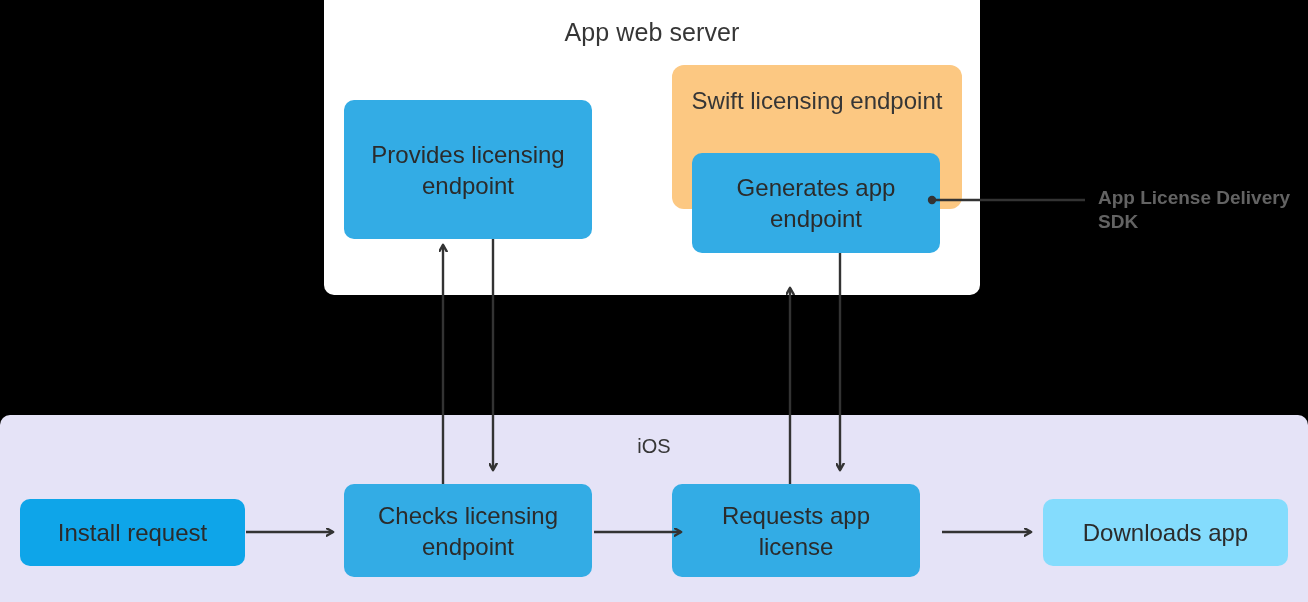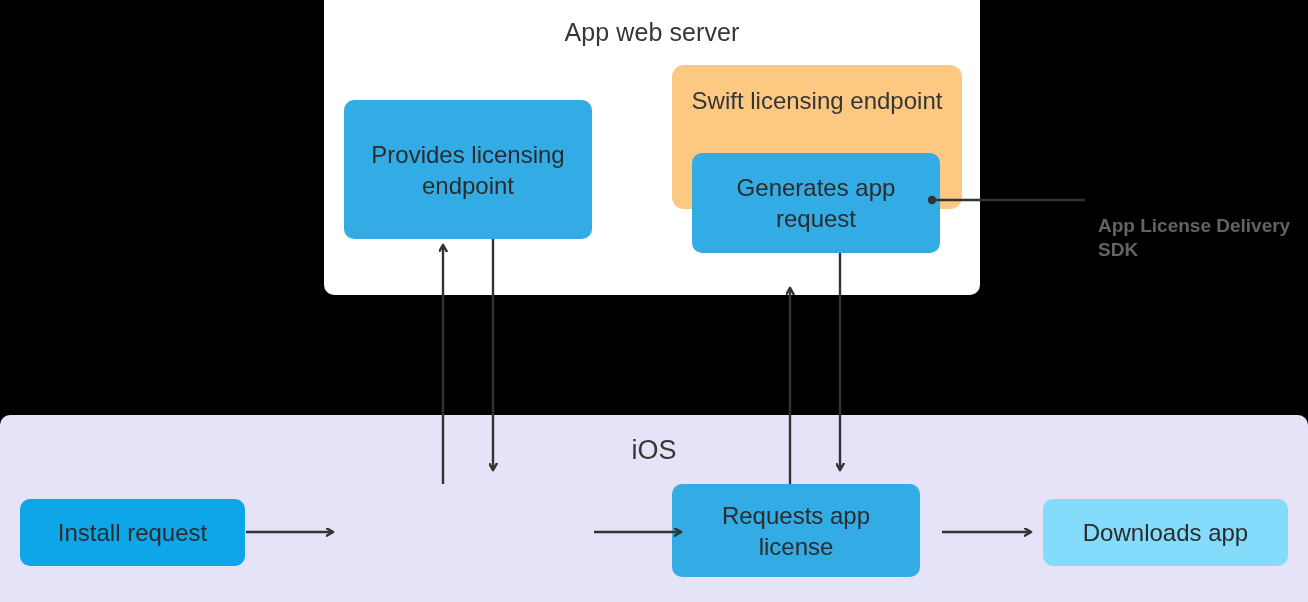--- a/index.html
+++ b/index.html
@@ -69,21 +69,21 @@
     height: 187px;
     background: #E5E3F7;
     border-radius: 10px 10px 0 0;
   }
   #ios-title {
     position: absolute;
     left: 0;
     top: 20px;
     width: 1308px;
     text-align: center;
-    font-size: 27px;
+    font-size: 20px;
     color: #363636;
   }
   
   .box {
     position: absolute;
     box-sizing: border-box;
     display: flex;
     align-items: center;
     justify-content: center;
     text-align: center;
@@ -125,44 +125,44 @@
   
   #sdk-label {
     position: absolute;
     left: 1098px;
     top: 186px;
     width: 200px;
     font-size: 19px;
     font-weight: bold;
     line-height: 24px;
     color: #636363;
-    margin-top: 28px;
   }
 </style>
 </head>
 <body>
 
 <div id="canvas">
 
   <div class="region" id="app-web-server">
     <div id="app-web-server-title">App web server</div>
 
     <div class="box blue" id="box-provides" style="left:20px; top:100px;">Provides licensing endpoint</div>
 
     <div class="region" id="swift-endpoint" style="left:348px; top:65px;">
       <div id="swift-endpoint-title">Swift licensing endpoint</div>
-      <div class="box blue" id="box-generates" style="left:20px; top:88px;">Generates app request</div>
+      <div class="box blue" id="box-generates" style="left:20px; top:88px;">Generates app endpoint</div>
     </div>
   </div>
 
   <div class="region" id="ios-region">
     <div id="ios-title">iOS</div>
 
     <div class="box purple" id="box-install" style="left:20px; top:84px;">Install request</div>
 
+    <div class="box blue" id="box-checks" style="left:344px; top:69px;">Checks licensing endpoint</div>
 
     <div class="box blue" id="box-requests" style="left:672px; top:69px;">Requests app license</div>
 
     <div class="box lightblue" id="box-downloads" style="left:1043px; top:84px;">Downloads app</div>
   </div>
 
   <svg id="connectors" viewBox="0 0 1308 602" xmlns="http://www.w3.org/2000/svg">
     <defs>
       <marker id="arrowhead" markerWidth="9" markerHeight="9" refX="7.2" refY="4.5" orient="auto" markerUnits="userSpaceOnUse">
         <path d="M 0.8 0.8 L 7.4 4.5 L 0.8 8.2" fill="none" stroke="#333333" stroke-width="2.4" stroke-linecap="round" stroke-linejoin="round"></path>

